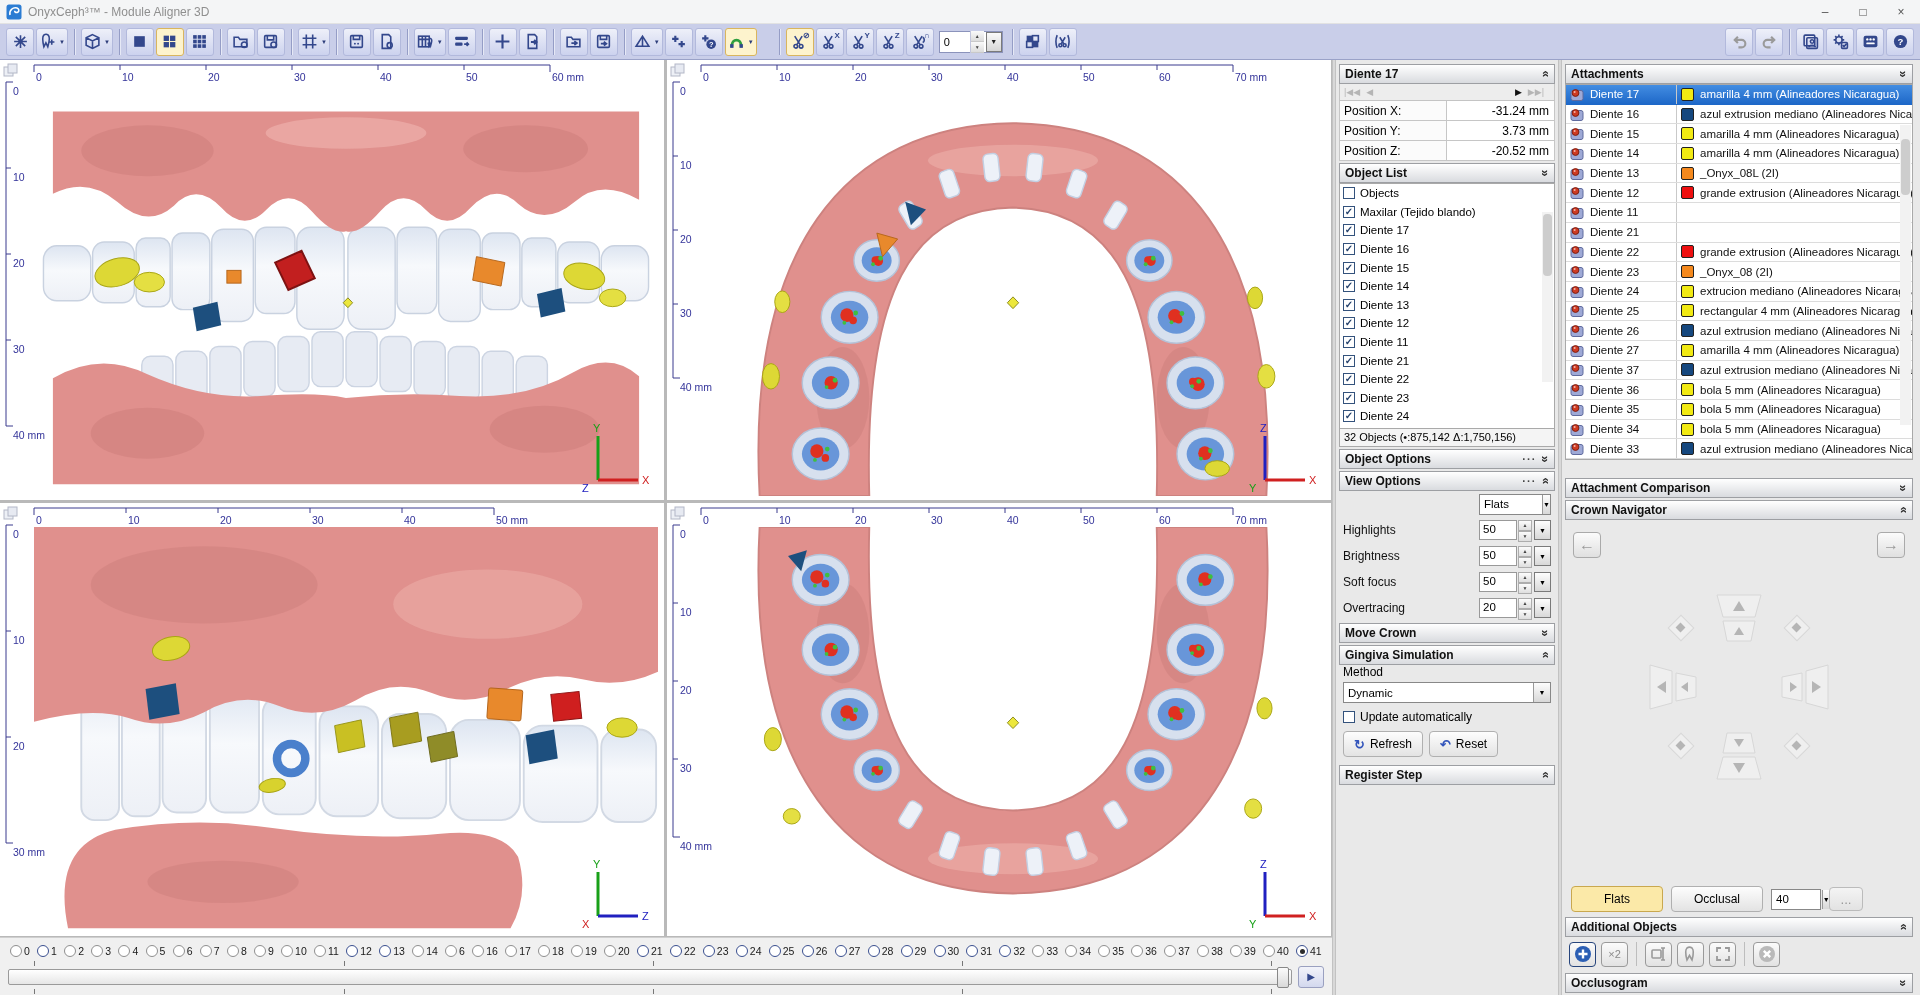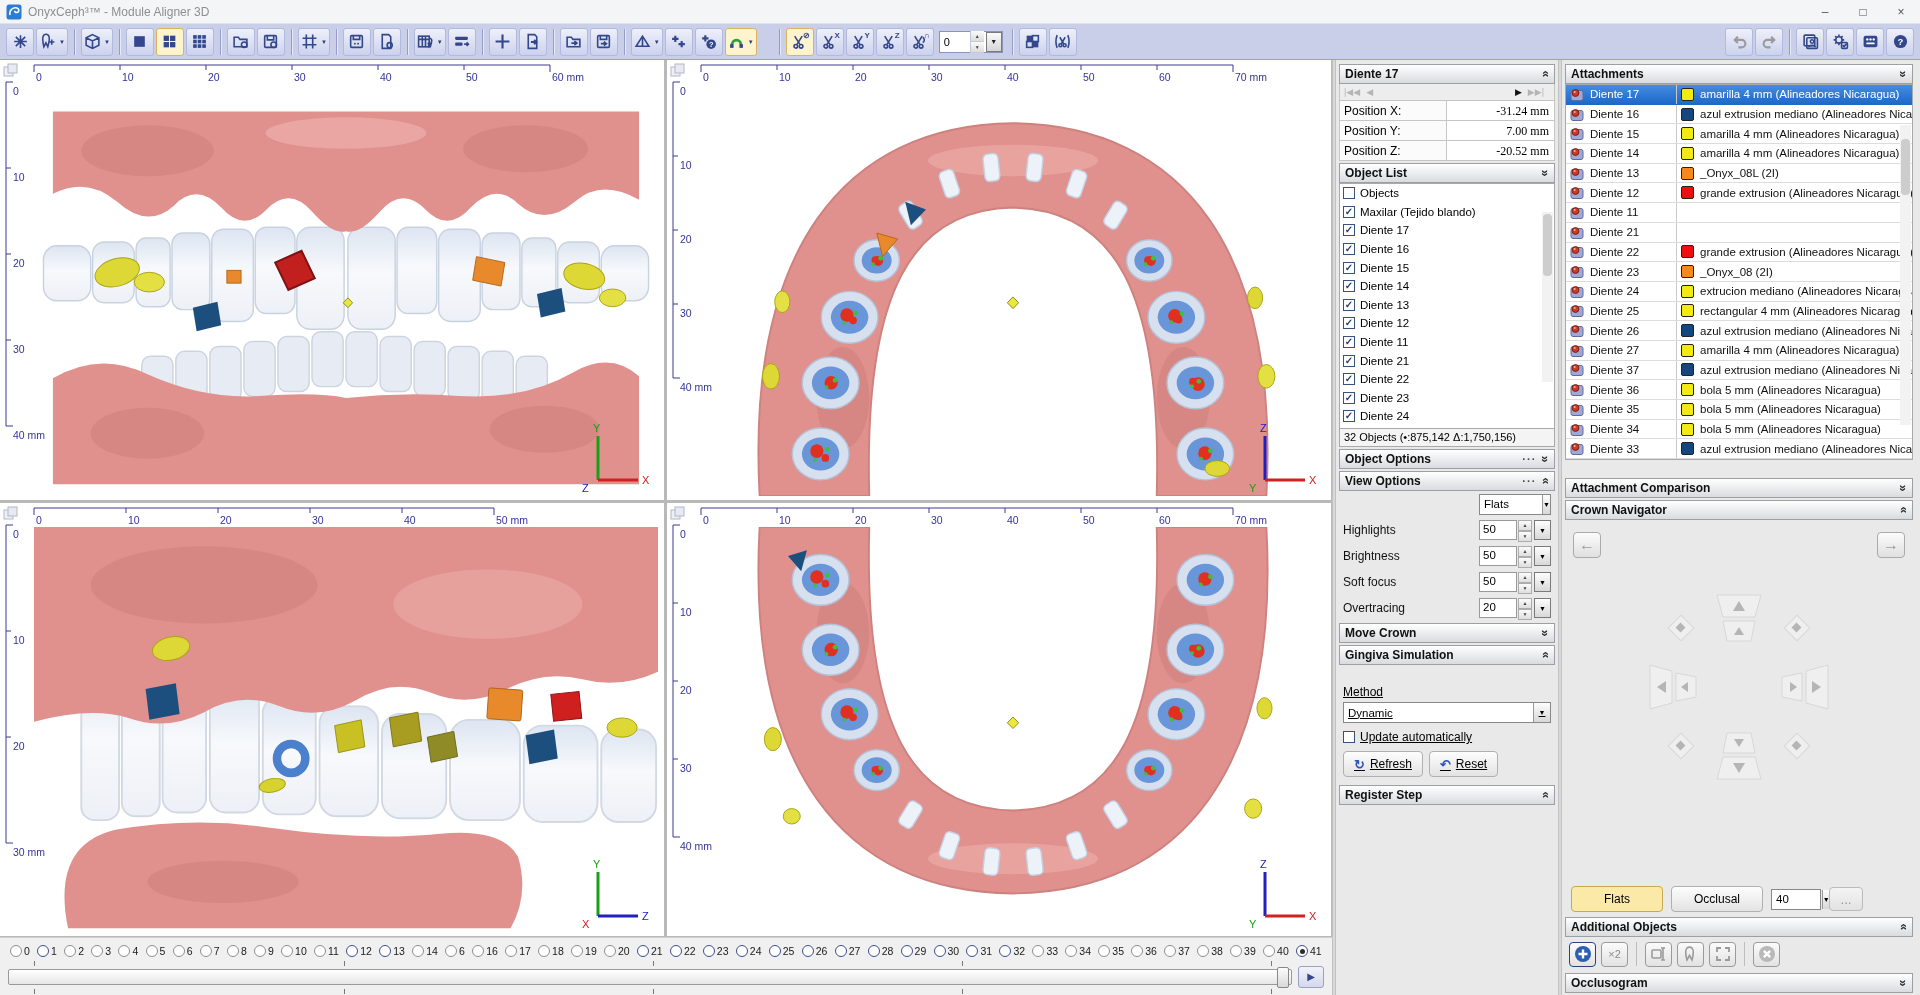--- a/index.html
+++ b/index.html
@@ -62,40 +62,40 @@
   .p1 { width:222px; } .p2 { width:354px; }
   .phead { height:20px; background:linear-gradient(#ffffff,#d9dbdf); border:1px solid #9d9fa3; display:flex; align-items:center; padding:0 5px; font-weight:bold; font-size:12px; color:#111; flex:none; margin-top:2px;}
   .phead .sp { flex:1; }
   .chev { font-size:12px; color:#333; display:inline-block; transform:rotate(-90deg); font-weight:bold;}
   .chev.down { transform:rotate(90deg); }
   .mdots { color:#444; font-weight:bold; letter-spacing:1px; margin-right:6px; font-size:11px;}
   .navrow { height:17px; background:#ededed; border:1px solid #c4c4c4; border-top:0; display:flex; align-items:center; padding:0 4px; font-size:9px;}
   .navrow .g { color:#b5b5b5; margin-right:6px;} .navrow .b { color:#111; } .navrow .sp {flex:1;}
   .posrow { display:flex; height:20px; border:1px solid #c6c6c6; border-top:0; font-size:12px;}
   .posrow .pl { width:50%; background:#fbfbfb; padding:3px 4px; border-right:1px solid #c6c6c6;}
-  .posrow .pv { width:50%; background:#ffffff; padding:3px 5px; text-align:right;font-family:Liberation Serif, serif;}
+  .posrow .pv { width:50%; background:#ffffff; padding:3px 5px; text-align:right;}
   .olist { background:#fff; border:1px solid #a9a9a9; height:246px; overflow:hidden; position:relative; flex:none;}
   .oli { display:flex; align-items:center; height:18.6px; padding-left:3px; font-size:11.5px; gap:5px;}
   .cb { width:12px; height:12px; border:1px solid #33527c; background:#fff; font-size:10px; line-height:10px; color:#23406b; text-align:center; font-weight:bold; flex:none;}
   .osb { position:absolute; right:1px; top:28px; width:11px; height:170px; background:#f2f2f2;}
   .osb i { display:block; width:9px; margin:2px auto; height:62px; background:#cdcdcd; border-radius:4px;}
   .ostatus { height:18px; border:1px solid #a9a9a9; border-top:0; background:#f4f4f4; font-size:11px; padding:2px 4px; flex:none;}
   .vorow { display:flex; align-items:center; height:26px; padding:0 4px; font-size:12px;}
   .vorow .vl { flex:1; color:#111;}
   .spinw { display:flex; align-items:center; height:20px;}
   .spinw .sv { width:38px; height:20px; background:#fff; border:1px solid #999; padding:2px 3px; font-size:11.5px;}
   .spinw .ud { display:flex; flex-direction:column; width:14px; height:20px; margin-left:1px;}
   .spinw .ud i { font-style:normal; flex:1; font-size:5px; line-height:9px; text-align:center; color:#444; background:linear-gradient(#fcfcfc,#dedede); border:1px solid #adadad;}
   .spinw .ddb { width:17px; height:20px; margin-left:2px; border:1px solid #7a7a7a; background:linear-gradient(#fdfdfd,#d8d8d8); font-size:7px; display:flex; align-items:center; justify-content:center;}
   .combo { height:21px; background:#fff; border:1px solid #888; display:flex; align-items:center; font-size:11.5px;gap:29px;}
   .combo .ct { flex:1; padding:0 4px; }
   .combo .ca { width:17px; height:100%; border-left:1px solid #999; background:linear-gradient(#fdfdfd,#d8d8d8); display:flex; align-items:center; justify-content:center; font-size:7px;}
   .btn { height:24px; border:1px solid #b0b0b0; border-radius:3px; background:linear-gradient(#fdfdfd,#e3e3e3); font-size:12px; color:#111; display:flex; align-items:center; justify-content:center;}
   .btn.dis { color:#9b9b9b; }
-  .gingbody { padding:20px 4px 6px 4px; font-size:12px;text-decoration:underline;}
+  .gingbody { padding:0 4px 6px 4px; font-size:12px;}
   .cbrow { display:flex; align-items:center; gap:5px; margin:7px 0; font-size:12px;}
   .gbtns { display:flex; gap:6px;}
   .gbtn { height:26px; padding:0 10px; border:1px solid #b0b0b0; border-radius:4px; background:linear-gradient(#fdfdfd,#e3e3e3); font-size:12px; display:flex; align-items:center; gap:5px;}
   .gbtn .gi { color:#3355bb; font-size:13px; font-weight:bold;}
   .regbtns { padding:4px 3px; display:flex; flex-direction:column; gap:5px;}
 
   
   .alist { background:#fff; border:1px solid #a9a9a9; height:376px; overflow:hidden; position:relative; flex:none;}
   .arow { display:flex; align-items:center; height:19.7px; border-bottom:1px solid #dcdcdc; font-size:11.5px; color:#111;}
   .arow .aicon { width:22px; flex:none; display:flex; justify-content:center;}
@@ -1010,21 +1010,21 @@
       <span class="b">▶</span>
       <span class="g" style="margin-left:6px">▶▶|</span>
     </div>
     <div id="posRows">
         <div class="posrow">
           <div class="pl">Position X:</div>
           <div class="pv">-31.24 mm</div>
         </div>
         <div class="posrow">
           <div class="pl">Position Y:</div>
-          <div class="pv">7.00 mm</div>
+          <div class="pv">3.73 mm</div>
         </div>
         <div class="posrow">
           <div class="pl">Position Z:</div>
           <div class="pv">-20.52 mm</div>
         </div>
       </div>
 
     <div class="phead">
       <span>Object List</span>
         <span class="sp"></span>

